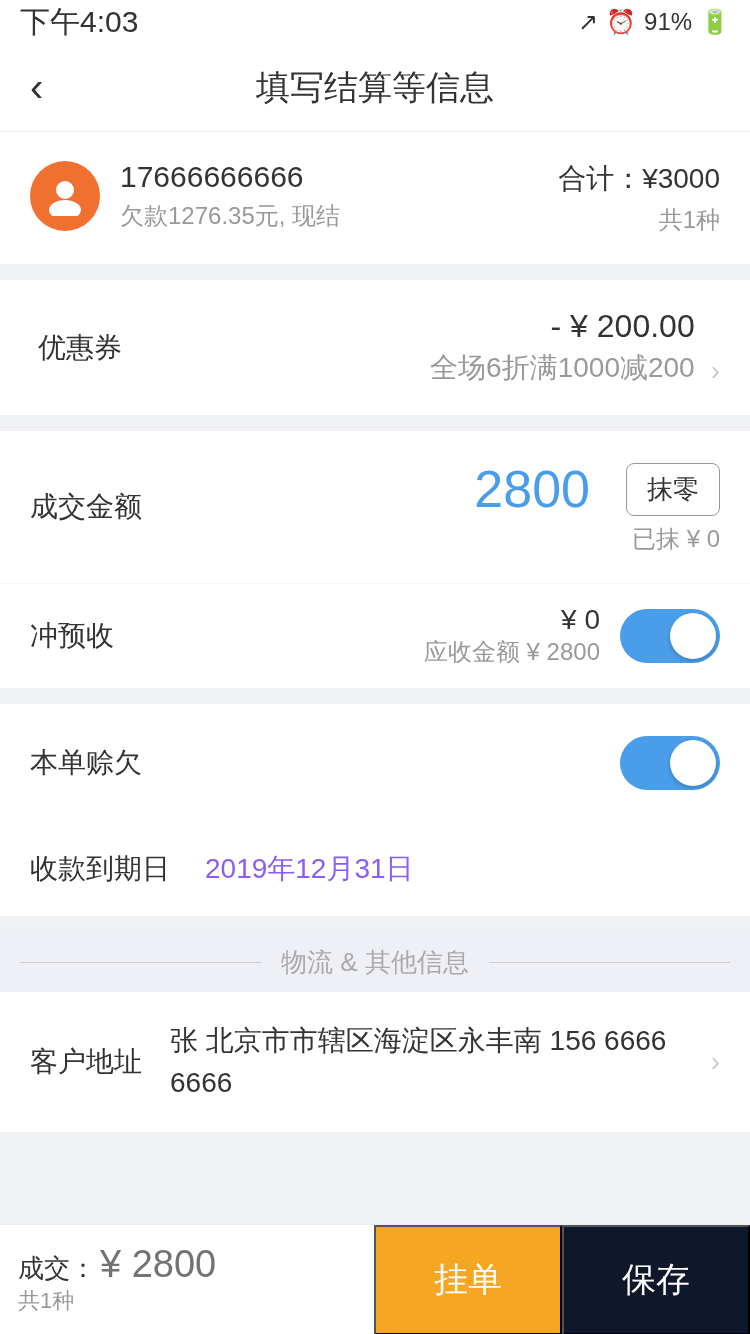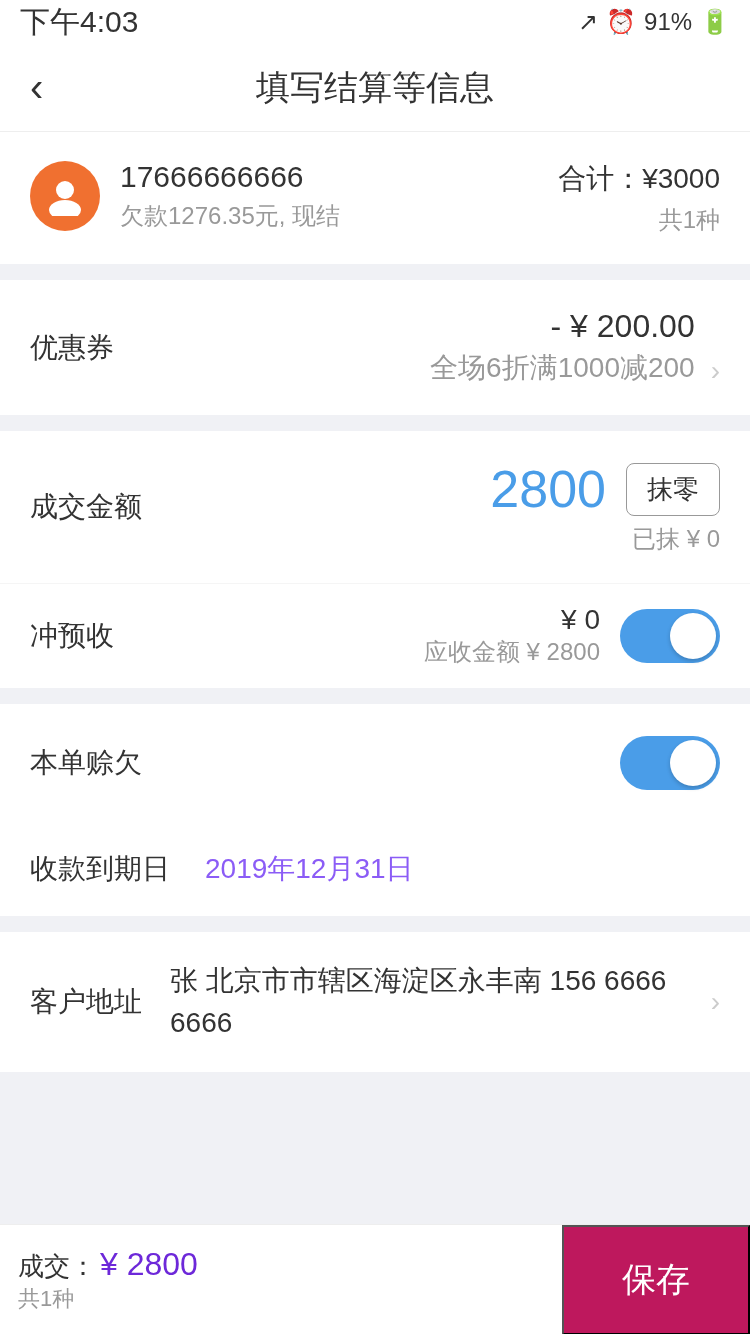--- a/index.html
+++ b/index.html
@@ -64,37 +64,38 @@
     
     .section {
       background: #fff;
     }
     .section-row {
       display: flex;
       align-items: center;
       justify-content: space-between;
       padding: 28px 30px;
       border-bottom: 1px solid #f5f5f5;
+      margin-left: 8px;
     }
     .section-row:last-child { border-bottom: none; }
     .row-label { font-size: 28px; color: #333; }
     .row-value-right { display: flex; align-items: flex-end; gap: 16px; }
     .coupon-amount { font-size: 32px; color: #333; font-weight: 500; }
     .coupon-desc { font-size: 28px; color: #999; margin-top: 4px; }
     .coupon-right { text-align: right; }
     .chevron { font-size: 28px; color: #ccc; }
     
     .deal-amount-row {
       display: flex;
       align-items: center;
       justify-content: space-between;
       padding: 28px 30px;
       border-bottom: 1px solid #f5f5f5;
     }
-    .deal-amount-value { display: flex; align-items: center; gap: 20px; }
+    .deal-amount-value { display: flex; align-items: center; gap: 36px; }
     .amount-num { font-size: 52px; color: #4a9de8; font-weight: 500; }
     .round-zero-btn {
       border: 1px solid #999;
       border-radius: 8px;
       padding: 8px 20px;
       font-size: 26px;
       color: #333;
       background: #fff;
     }
     .amount-sub { font-size: 24px; color: #999; text-align: right; margin-top: 4px; }
@@ -176,31 +177,31 @@
       background: #fff;
       display: flex;
       align-items: center;
       border-top: 1px solid #eee;
     }
     .bottom-summary {
       flex: 1;
       padding: 0 18px;
     }
     .bottom-deal { font-size: 26px; color: #333; }
-    .bottom-amount { font-size: 32px; color: #6d28d9; font-weight: 500; text-align: center; }
+    .bottom-amount { font-size: 38px; color: #737373; font-weight: 500; text-align: center; }
     .bottom-count { font-size: 22px; color: #999; }
     .btn-hold {
       width: 188px; height: 110px;
       background: #f5a623;
       display: flex; align-items: center; justify-content: center;
       font-size: 34px; color: #fff; font-weight: 500;
     }
     .btn-save {
       width: 188px; height: 110px;
-      background: #be185d;
+      background: #0f172a;
       display: flex; align-items: center; justify-content: center;
       font-size: 34px; color: #fff; font-weight: 500;
     }
     .content-area {
       padding-bottom: 110px;
     }
   </style>
 </head>
 <body>
 
@@ -292,33 +293,39 @@
     </div>
 
     <div class="due-row">
       <div class="due-label">收款到期日</div>
       <div class="due-value">2019年12月31日</div>
     </div>
   </div>
 
   <div class="gray-divider"></div>
 
+  <div class="logistics-divider">
+    <div class="logistics-divider-line"></div>
+    <span class="logistics-text">物流 &amp; 其他信息</span>
+    <div class="logistics-divider-line"></div>
+  </div>
 
   <div class="address-row">
     <div class="address-label">客户地址</div>
     <div class="address-value">张 北京市市辖区海淀区永丰南 156 6666 6666</div>
     <div class="chevron">›</div>
   </div>
 
   <div class="gray-divider" style="height: 200px;"></div>
 
 </div>
 
 <div class="bottom-bar">
   <div class="bottom-summary">
     <div style="display:flex; align-items:baseline; gap:4px;">
       <span class="bottom-deal">成交：</span>
       <span class="bottom-amount">¥ 2800</span>
     </div>
     <div class="bottom-count">共1种</div>
   </div>
+  <button class="btn-hold">挂单</button>
   <button class="btn-save">保存</button>
 </div>
 
 </body></html>

